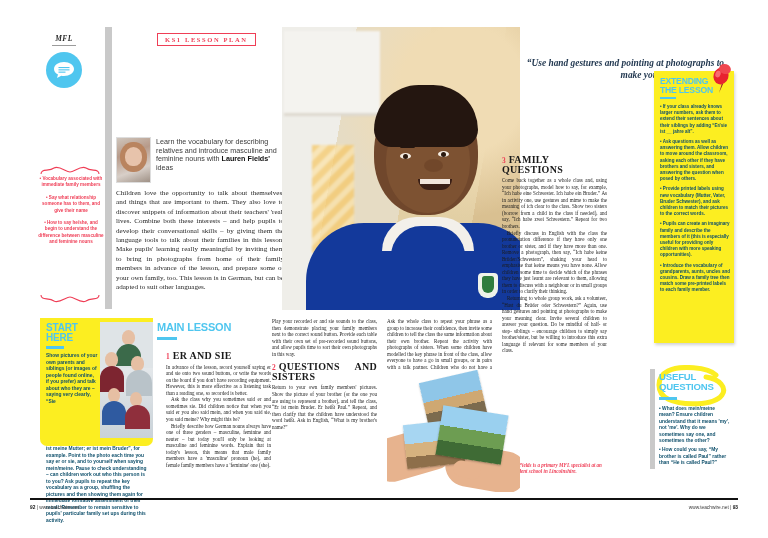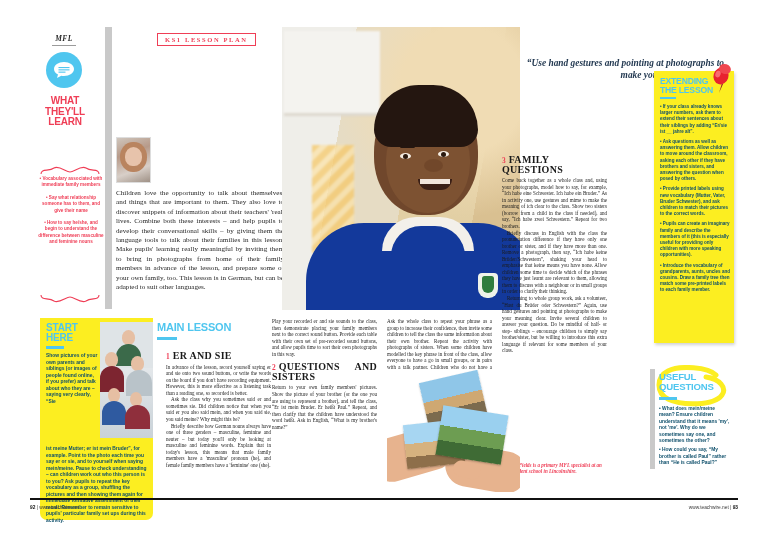--- a/index.html
+++ b/index.html
@@ -164,21 +164,21 @@
   #col3{left:387px;top:318px;width:105px;}
   #col4{left:502px;top:150px;width:105px;}
   #author-bio{
     left:502px;top:462px;width:105px;
     font-family:"Liberation Serif",serif;font-style:italic;font-weight:bold;
     font-size:5.05px;line-height:6.4px;color:#ef3e56;
   }
 
   
   #start-here-panel{
-    left:40px;top:318px;width:113px;height:202px;background:#fcee21;border-radius:0 0 7px 7px;
+    left:40px;top:318px;width:113px;height:128px;background:#fcee21;border-radius:0 0 7px 7px;
   }
   #start-here-title{
     position:absolute;left:6px;top:5px;width:60px;color:#4fc6ef;
     font-weight:bold;font-size:10px;line-height:10px;letter-spacing:-.2px;
   }
   #start-here-rule{position:absolute;left:6px;top:28px;width:18px;height:2.6px;background:#4fc6ef;}
   #start-here-body{
     position:absolute;left:6px;top:35px;width:52px;color:#0e4f6b;
     font-size:4.9px;line-height:6.5px;font-weight:bold;
   }
@@ -241,21 +241,20 @@
 
   <div class="abs" id="speech-bubble-icon">
     <svg width="22" height="18" viewBox="0 0 22 18" aria-hidden="true">
       <path d="M11 1C5.5 1 1 4.1 1 8c0 2.3 1.6 4.3 4 5.6L4 17l4.3-2.3c.9.2 1.8.3 2.7.3 5.5 0 10-3.1 10-7S16.5 1 11 1z" fill="#ffffff"></path>
       <rect x="5.5" y="6" width="11" height="1.1" fill="#4fc6ef"></rect>
       <rect x="5.5" y="8.3" width="11" height="1.1" fill="#4fc6ef"></rect>
       <rect x="5.5" y="10.6" width="7" height="1.1" fill="#4fc6ef"></rect>
     </svg>
   </div>
 
-  <div class="abs" id="what-theyll-learn">WHAT<br>THEY'LL<br>LEARN</div>
 
   <div class="abs brace" style="top:166px">
     <svg width="60" height="9" viewBox="0 0 60 9">
         <path d="M1 8 C1 2 9 6 14 2 C19 -1 26 6 30 6 C34 6 41 -1 46 2 C51 6 59 2 59 8" fill="none" stroke="#ef3e56" stroke-width="1.1"></path>
       </svg>
   </div>
 
   <div class="abs" id="learn-bullets">
     <p><span class="dot">•</span> <span>Vocabulary associated with immediate family members</span></p>
     <p><span class="dot">•</span> <span>Say what relationship someone has to them, and give their name</span></p>
@@ -267,20 +266,21 @@
         <path d="M1 1 C1 7 9 3 14 7 C19 10 26 3 30 3 C34 3 41 10 46 7 C51 3 59 7 59 1" fill="none" stroke="#ef3e56" stroke-width="1.1"></path>
       </svg>
   </div>
 
   <div class="abs" id="column-rule"></div>
 
   <div class="abs" id="ks1-badge">KS1 LESSON PLAN</div>
 
   <div class="abs" id="byline-wrap">
     <div id="author-photo"></div>
+    <div id="byline-text"><span>Learn the vocabulary for describing relatives and introduce masculine and feminine nouns with </span><b>Lauren Fields'</b><span> ideas</span></div>
   </div>
 
   <div class="abs" id="intro-para">Children love the opportunity to talk about themselves, and things that are important to them. They also love to discover snippets of information about their teachers' 'real' lives. Combine both these interests – and help pupils to develop their conversational skills – by giving them the language tools to talk about their families in this lesson. Make pupils' learning really meaningful by inviting them to bring in photographs from home of their family members in advance of the lesson, and prepare some of your own family, too. This lesson is in German, but can be adapted to suit other languages.</div>
 
   <div class="abs" id="hero-photo">
     <div class="hero-bg"></div>
     <div class="hero-board"></div>
     <div class="hero-strip"></div>
     <div class="hero-jumper"></div>
     <div class="hero-collar"></div>

